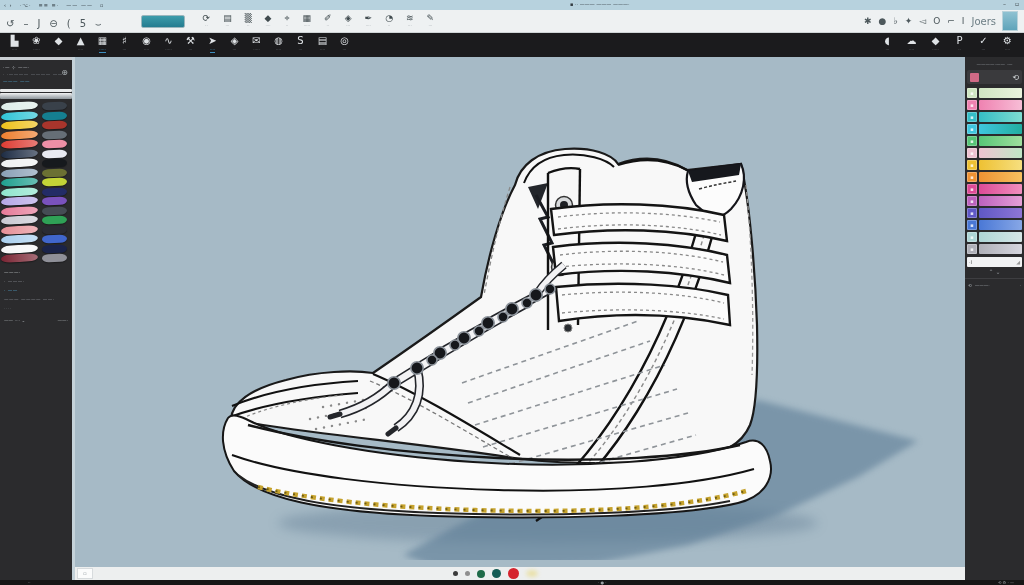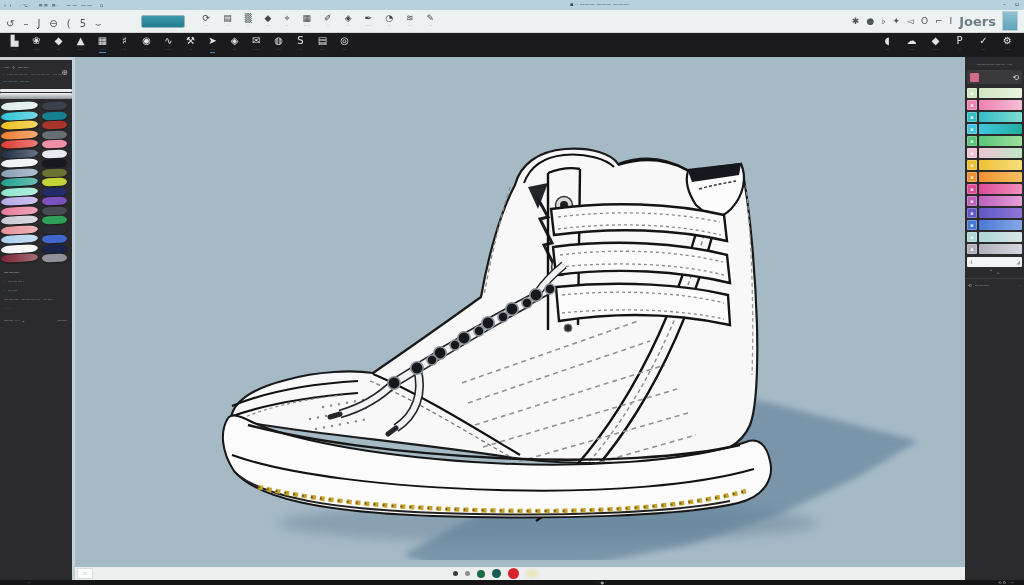--- a/index.html
+++ b/index.html
@@ -19,21 +19,21 @@
     background:var(--toolbar-light-bg,#eef1f2); border-bottom:1px solid #cfd4d6;
     display:flex; align-items:center; padding:0 6px; color:#55605f; }
   .tl-ic { font-size:10px; margin-right:9px; color:#4d585c; filter:blur(.2px); }
   .tl-chip { width:44px; height:13px; border-radius:2px; margin:0 18px 0 30px;
     background:linear-gradient(180deg,#3d9cab,#247c90); border:1px solid #9bb6bd; }
   .tl-group { display:flex; flex-direction:column; align-items:center; margin-right:13px; }
   .tl-group .g { font-size:9px; color:#3f4a4e; line-height:9px; filter:blur(.2px); }
   .tl-group .l { font-size:4px; color:#8d979b; line-height:5px; }
   .tl-right { margin-left:auto; display:flex; align-items:center; }
   .tl-right .tl-ic { margin-right:7px; font-size:9px; }
-  .tl-right .txt { font-size:13px; color:#6c7d84; margin-right:6px; filter:blur(.3px);font-weight:bold; }
+  .tl-right .txt { font-size:10px; color:#6c7d84; margin-right:6px; filter:blur(.3px); }
   .tl-chip2 { width:16px; height:20px; background:linear-gradient(180deg,#8fc2d2,#5fa4ba); border:1px solid #b9d2da; }
 
   
   .toolbar-dark { position:absolute; left:0; top:33px; width:1024px; height:24px;
     background:var(--toolbar-dark-bg,#1b1b1d); display:flex; align-items:flex-start; padding:2px 4px 0 4px; }
   .td-item { width:21px; display:flex; flex-direction:column; align-items:center; margin-right:1px; }
   .td-item .g { font-size:10px; line-height:12px; color:#dfe3e6; filter:blur(.25px); }
   .td-item .l { font-size:4px; line-height:5px; color:#7c8287; }
   .td-item.active .l { color:#58b2e0; border-bottom:1px solid #3d8fc0; }
   .td-spacer { flex:1; }

